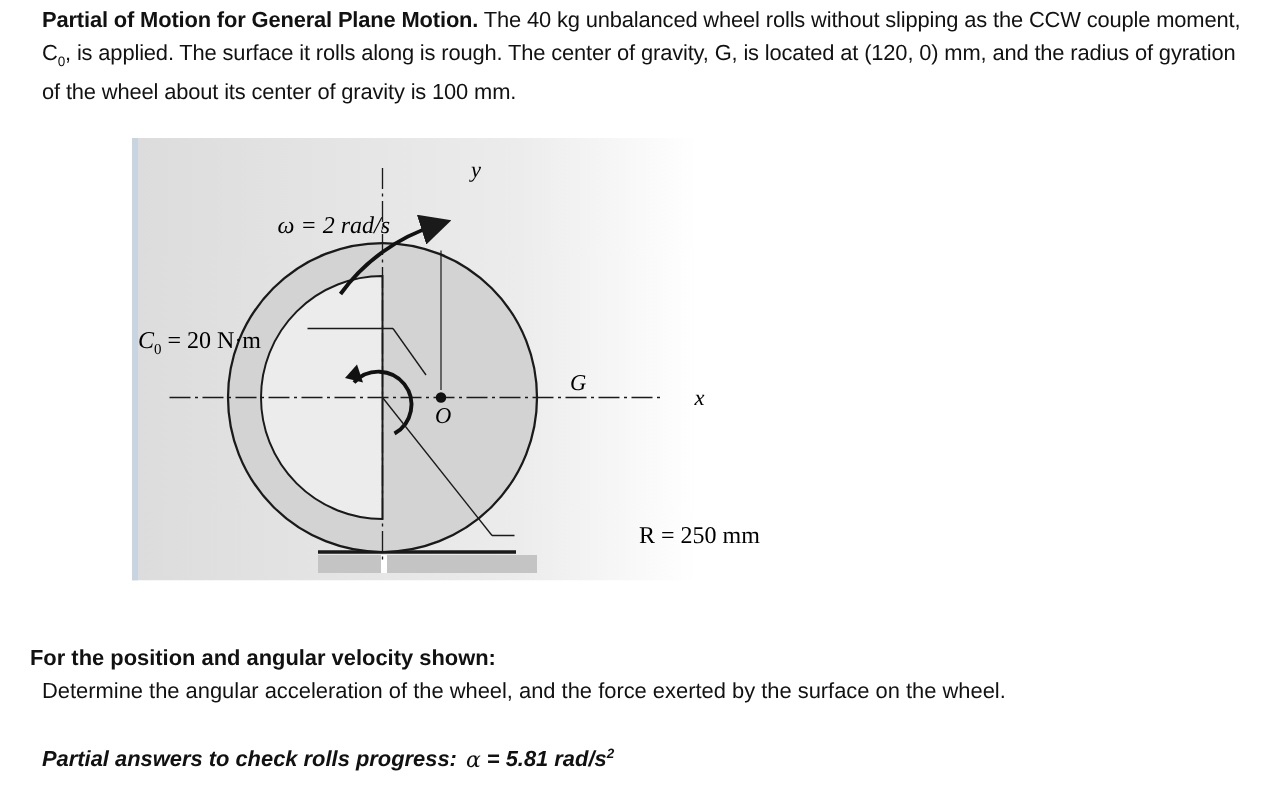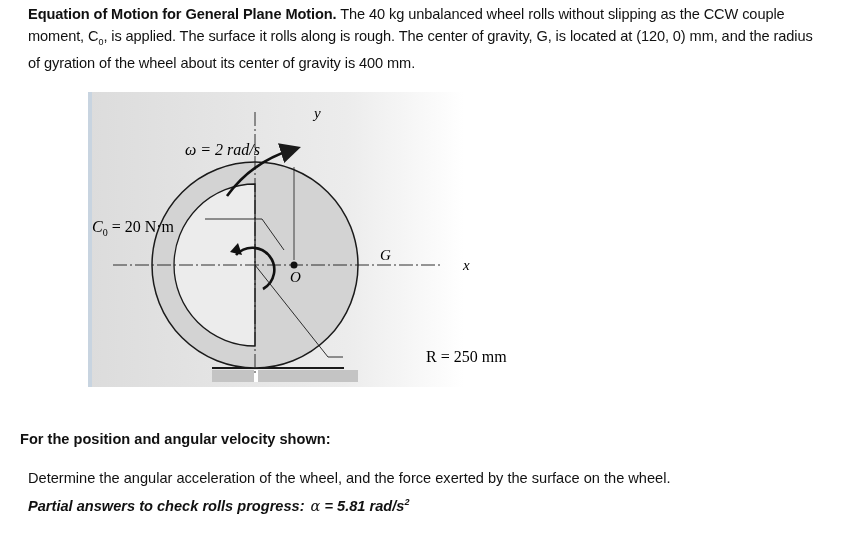--- a/index.html
+++ b/index.html
@@ -4,31 +4,31 @@
 <style>
   html, body { margin:0; padding:0; background:#ffffff; }
   body { width:849px; height:533px; position:relative; overflow:hidden;
          font-family:"Liberation Sans", sans-serif; color:#111; }
   .intro { position:absolute; left:28px; top:4px; width:800px;
            font-size:14.6px; line-height:21.5px; letter-spacing:-0.1px; }
   .intro b { font-weight:bold; }
   .figure { position:absolute; left:88px; top:92px; width:470px; height:295px; }
   .fig-bg { position:absolute; left:0; top:0; width:470px; height:295px; }
   .q-head { position:absolute; left:20px; top:431px; font-size:14.6px; font-weight:bold; }
-  .q-body { position:absolute; left:28px; top:453px; font-size:14.6px;margin-top:17px; }
+  .q-body { position:absolute; left:28px; top:453px; font-size:14.6px; }
   .partial { position:absolute; left:28px; top:497px; font-size:14.6px; font-weight:bold; font-style:italic; }
   .partial .alpha { font-family:"DejaVu Serif", serif; font-weight:normal; margin-left:6px; }
   sub { font-size:9px; }
   svg text { font-family:"Liberation Serif", serif; }
 </style>
 </head>
 <body>
 
 <div class="intro">
-  <b>Equation of Motion for General Plane Motion.</b><span> The 40 kg unbalanced wheel rolls without slipping as the CCW couple moment, C</span><sub>0</sub><span>, is applied. The surface it rolls along is rough. The center of gravity, G, is located at (120, 0) mm, and the radius of gyration of the wheel about its center of gravity is 400 mm.</span>
+  <b>Partial of Motion for General Plane Motion.</b><span> The 40 kg unbalanced wheel rolls without slipping as the CCW couple moment, C</span><sub>0</sub><span>, is applied. The surface it rolls along is rough. The center of gravity, G, is located at (120, 0) mm, and the radius of gyration of the wheel about its center of gravity is 100 mm.</span>
 </div>
 
 <div class="figure">
   <svg class="fig-bg" width="470" height="295" viewBox="0 0 470 295">
     <defs>
       <linearGradient id="bgGrad" x1="0" y1="0" x2="1" y2="0">
         <stop offset="0" stop-color="#dcdcdc"></stop>
         <stop offset="0.55" stop-color="#ececec"></stop>
         <stop offset="0.8" stop-color="#ffffff"></stop>
         <stop offset="1" stop-color="#ffffff"></stop>

